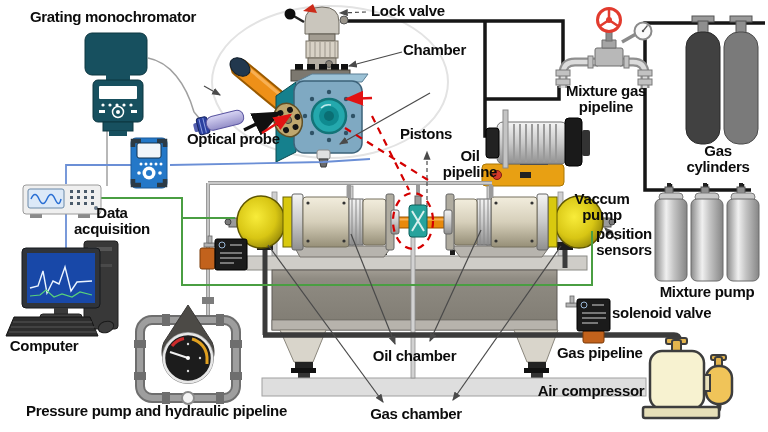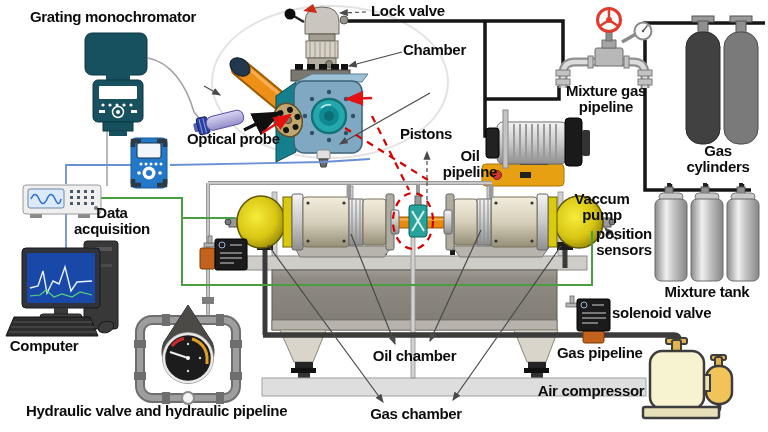--- a/index.html
+++ b/index.html
@@ -502,22 +502,22 @@
 <div class="lbl la nw" style="left:371px;top:3px;width:90px;">Lock valve</div>
 <div class="lbl la nw" style="left:403px;top:42px;width:80px;">Chamber</div>
 <div class="lbl la nw" style="left:400px;top:126px;width:60px;">Pistons</div>
 <div class="lbl la nw" style="left:187px;top:131px;width:102px;">Optical probe</div>
 <div class="lbl" style="left:62px;top:205px;width:100px;">Data acquisition</div>
 <div class="lbl" style="left:434px;top:148px;width:72px;">Oil pipeline</div>
 <div class="lbl" style="left:554px;top:83px;width:104px;">Mixture gas pipeline</div>
 <div class="lbl" style="left:672px;top:143px;width:92px;text-align:center;">Gas cylinders</div>
 <div class="lbl" style="left:566px;top:163px;width:72px;margin-top:28px;">Vaccum pump</div>
 <div class="lbl" style="left:588px;top:226px;width:72px;">position sensors</div>
-<div class="lbl nw" style="left:648px;top:284px;width:118px;">Mixture tank</div>
+<div class="lbl nw" style="left:648px;top:284px;width:118px;">Mixture pump</div>
 <div class="lbl" style="left:0px;top:338px;width:88px;">Computer</div>
 <div class="lbl nw" style="left:362px;top:348px;width:105px;">Oil chamber</div>
 <div class="lbl nw" style="left:356px;top:406px;width:120px;">Gas chamber</div>
 <div class="lbl la nw" style="left:612px;top:305px;width:130px;">solenoid valve</div>
 <div class="lbl la nw" style="left:557px;top:345px;width:105px;">Gas pipeline</div>
 <div class="lbl" style="left:537px;top:383px;width:108px;">Air compressor</div>
-<div class="lbl la nw" style="left:26px;top:403px;width:320px;">Hydraulic valve and hydraulic pipeline</div>
+<div class="lbl la nw" style="left:26px;top:403px;width:320px;">Pressure pump and hydraulic pipeline</div>
 
 </div>
 
 </body></html>

